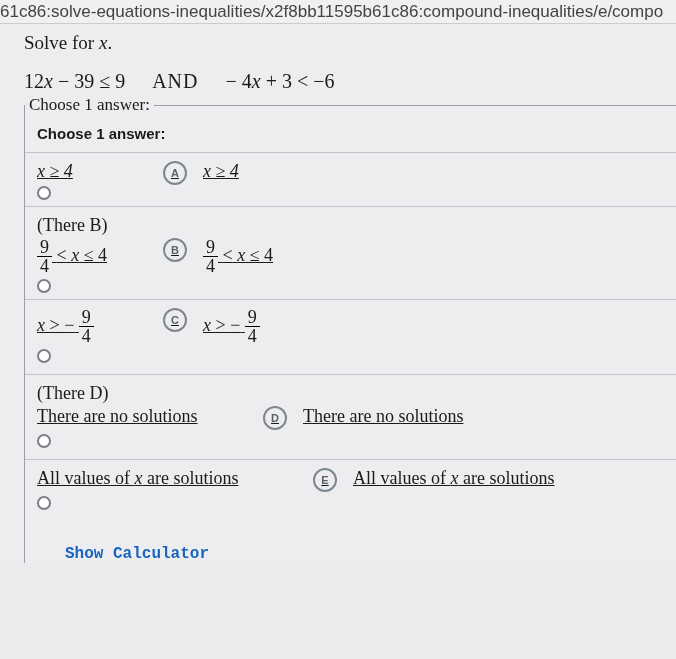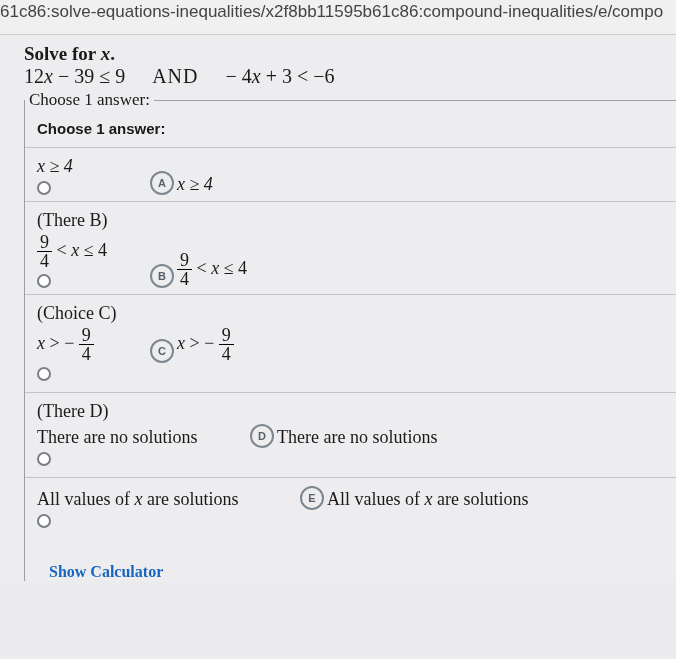--- a/index.html
+++ b/index.html
@@ -13,32 +13,32 @@
   }
   .address-bar {
     background: #f0f0f0;
     padding: 2px 0 2px 0;
     font-family: Arial, sans-serif;
     font-size: 17px;
     color: #444;
     white-space: nowrap;
     overflow: hidden;
     border-bottom: 1px solid #ccc;
-    height: 35px;
+    height: 24px;
   }
   .page {
     background: #ededef;
     padding: 8px 0 0 24px;
     position: relative;
   }
   .prompt {
     font-family: 'Times New Roman', serif;
     font-size: 19px;
-    font-weight: bold;
-    margin-bottom: 0;
+    font-weight: normal;
+    margin-bottom: 16px;
   }
   .equation-line {
     font-family: 'Times New Roman', serif;
     font-size: 20px;
     font-weight: normal;
     margin-bottom: 4px;
   }
   .and { letter-spacing: 1px; margin: 12px 22px; }
   fieldset.outer {
     border: 1px solid #9aa0a6;
@@ -61,23 +61,24 @@
   }
   .choice-block {
     border-top: 1px solid #c0c3c8;
     padding: 8px 12px 6px 12px;
     font-family: 'Times New Roman', serif;
     font-size: 18px;
   }
   .choice-label { margin-bottom: 2px; }
   .choice-row {
     display: flex;
-    align-items: flex-end;
-    gap: 3px;
+    align-items: flex-start;
+    gap: 16px;
     flex-wrap: wrap;
+    text-decoration: underline;
   }
   .radio {
     width: 14px; height: 14px;
     border: 2px solid #7a8088;
     border-radius: 50%;
     display: inline-block;
     background: #fff;
     cursor: pointer;
     margin-top: 4px;
   }
@@ -102,23 +103,23 @@
     vertical-align: middle;
     font-style: normal;
     line-height: 1;
   }
   .frac .num { border-bottom: 1.5px solid #000; padding: 0 3px; }
   .frac .den { padding: 0 3px; }
   .left-col { display: flex; flex-direction: column; align-items: flex-start; min-width: 110px; }
   .left-col-wide { min-width: 210px; }
   .left-col-wider { min-width: 260px; }
   .calc-link {
-    margin: 24px 0 0 24px;
+    margin: 24px 0 0 40px;
     color: #1865c1;
-    font-family: Liberation Serif, serif;
+    font-family: Liberation Mono, monospace;
     font-weight: bold;
     font-size: 16px;
     cursor: pointer;
   }
 </style>
 </head>
 <body>
 
 <div class="address-bar">61c86:solve-equations-inequalities/x2f8bb11595b61c86:compound-inequalities/e/compo</div>
 
@@ -168,21 +169,20 @@
           <span class="frac">
               <span class="num">9</span>
               <span class="den">4</span>
             </span>
           <span>&lt;</span> <span class="math">x</span><span> ≤ 4</span>
         </span>
       </div>
     </div>
 
     <div class="choice-block">
-      <div class="choice-label">(Choice C)</div>
       <div class="choice-row">
         <div class="left-col">
           <span>
             <span class="math">x</span><span> &gt; </span><span>−</span>
             <span class="frac">
                 <span class="num">9</span>
                 <span class="den">4</span>
               </span>
           </span>
         </div>

